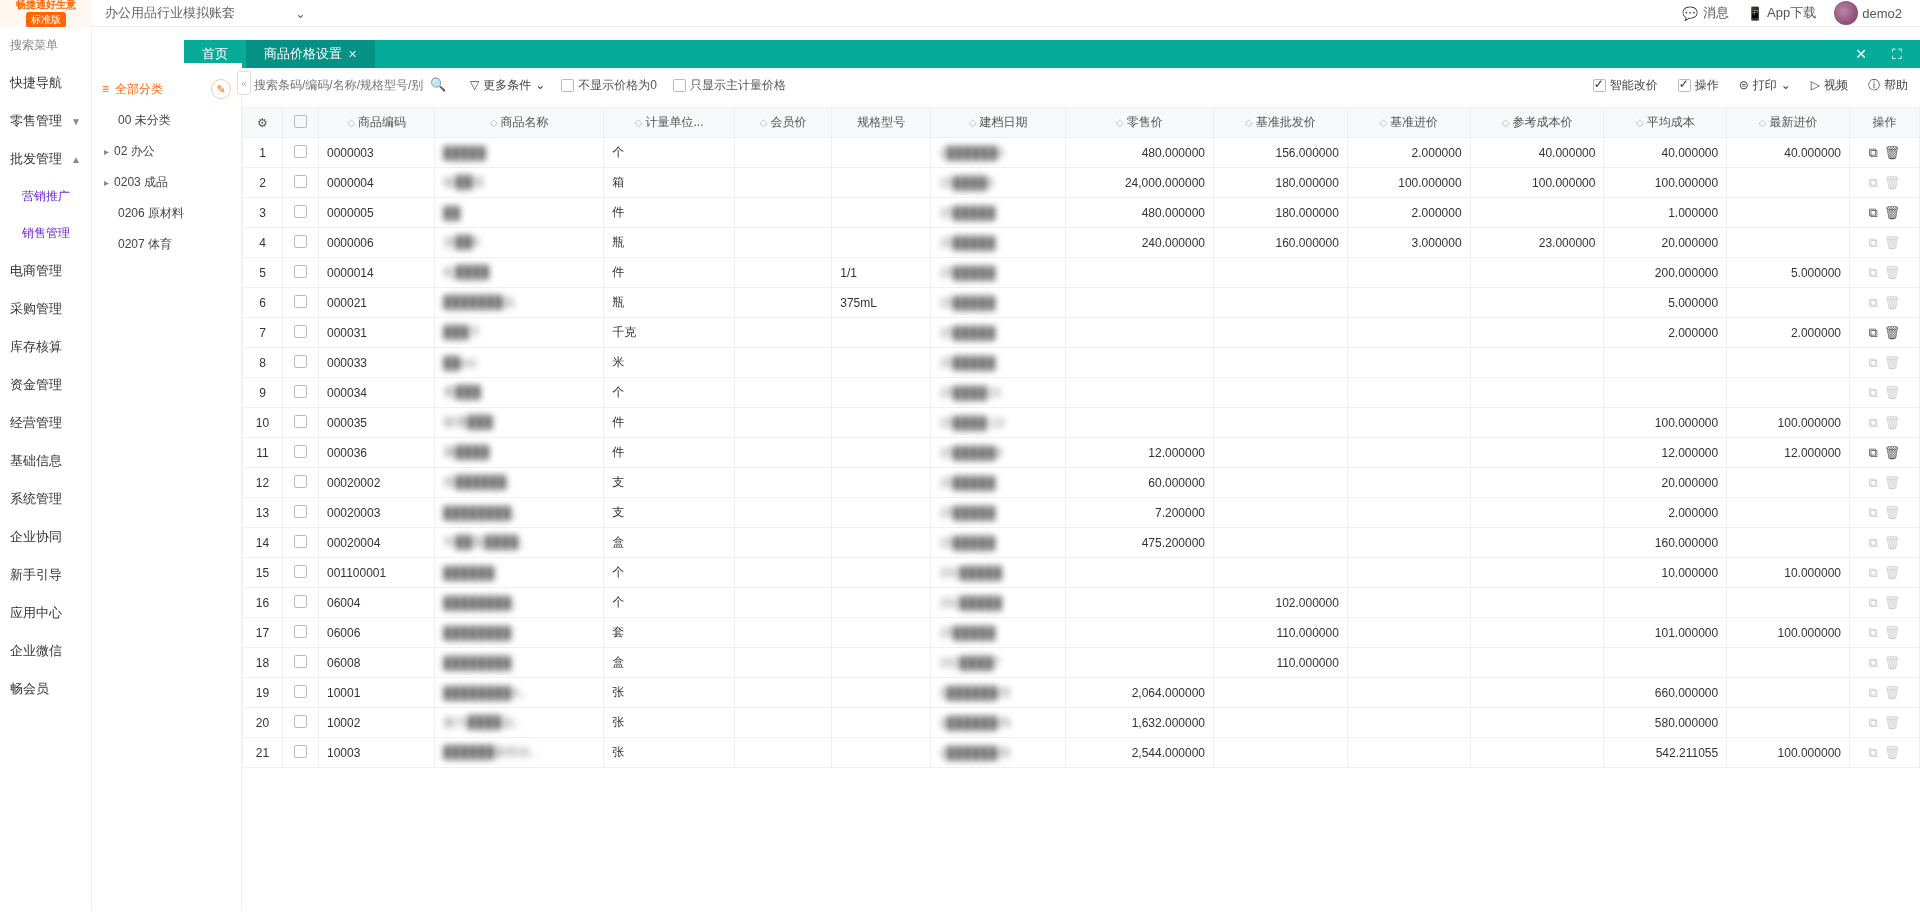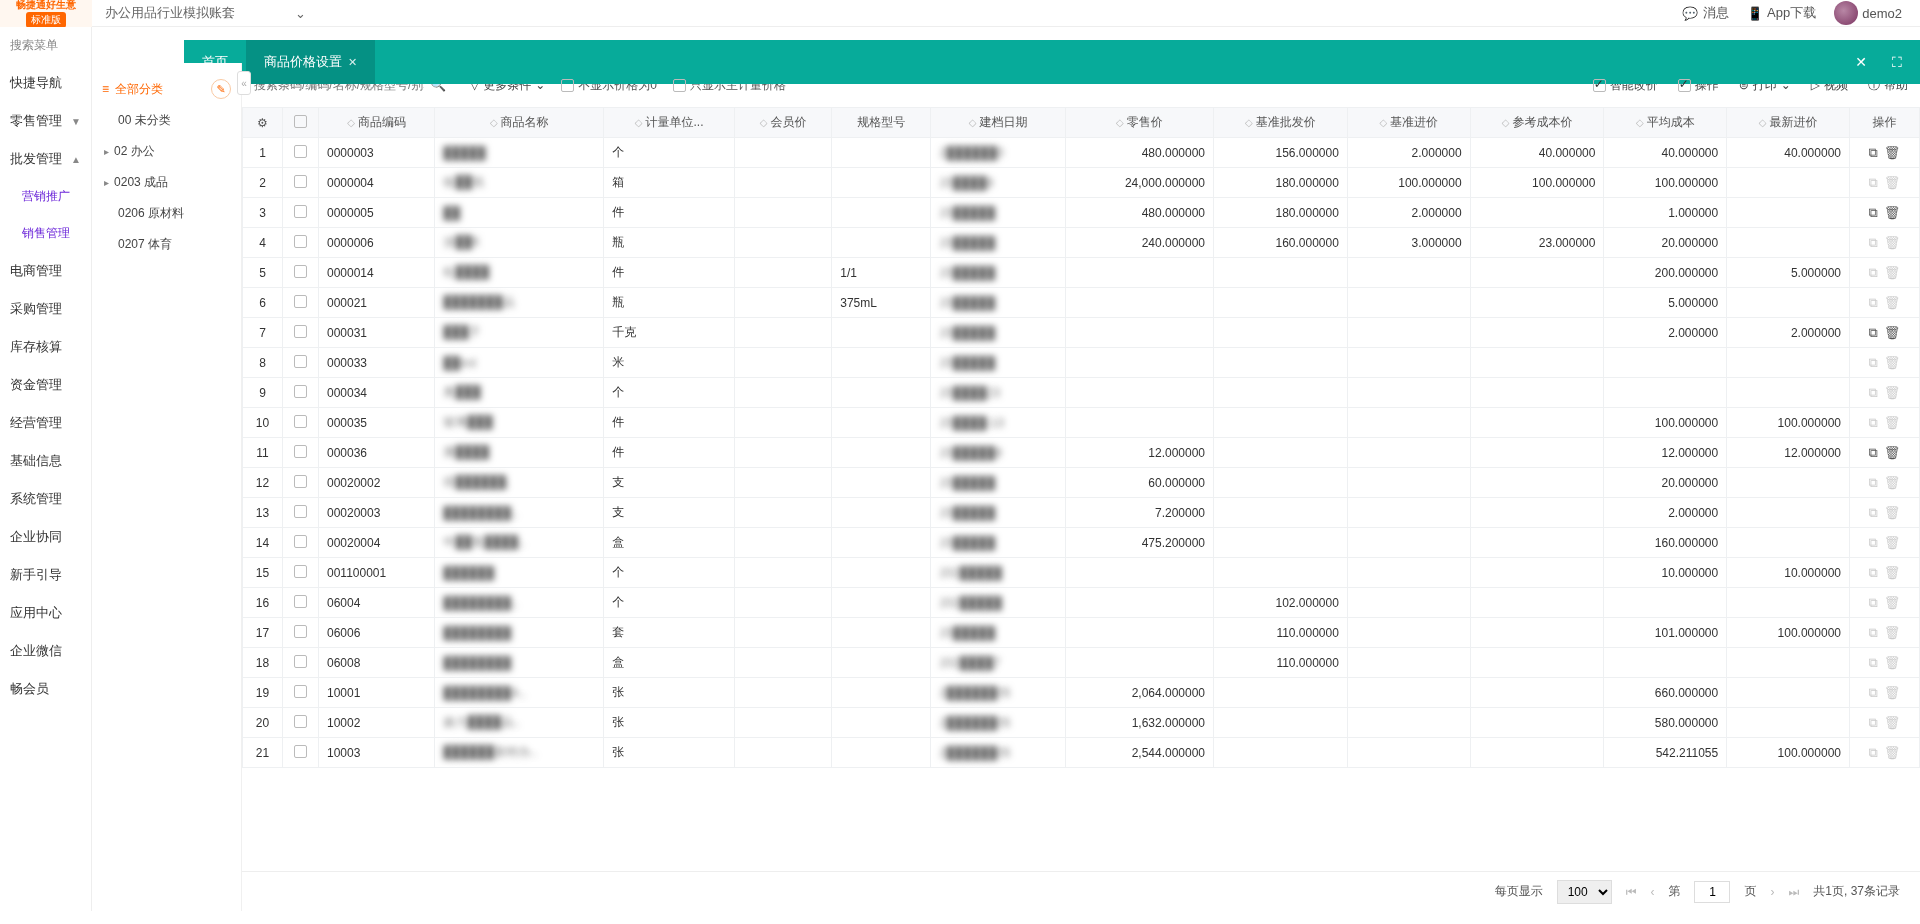--- a/index.html
+++ b/index.html
@@ -9,21 +9,21 @@
 .header { height: 27px; display: flex; align-items: center; border-bottom: 1px solid #eee; }
 .logo { width: 92px; height: 40px; background: #fff7f0; display: flex; flex-direction: column; align-items: center; justify-content: center; font-size: 10px; color: #f60; }
 .logo .brand { font-weight: bold; }
 .logo .label { background: #f60; color: #fff; border-radius: 3px; padding: 1px 5px; font-size: 10px; }
 .workspace-select { margin-left: 13px; color: #666; font-size: 13px; display: flex; align-items: center; gap: 60px; }
 .header-right { margin-left: auto; display: flex; align-items: center; gap: 18px; padding-right: 18px; color: #555; font-size: 13px; }
 .header-right .item { display: flex; align-items: center; gap: 4px; cursor: pointer; }
 .avatar { width: 24px; height: 24px; border-radius: 50%; background: radial-gradient(circle at 40% 40%, #b887a5, #7a3360); }
 
 
-.tabs-bar { height: 44px; background: #07ab9a; display: flex; align-items: stretch; color: #fff; margin-left: 92px; }
+.tabs-bar { height: 28px; background: #07ab9a; display: flex; align-items: stretch; color: #fff; margin-left: 92px; }
 .tab { padding: 0 18px; display: flex; align-items: center; font-size: 13px; cursor: pointer; }
 .tab.active { background: #059184; }
 .tab .close { margin-left: 6px; font-size: 11px; opacity: .85; }
 .tabs-right { margin-left: auto; display: flex; align-items: center; gap: 10px; padding-right: 10px; }
 .tabs-right .iconbtn { width: 26px; height: 26px; display: flex; align-items: center; justify-content: center; cursor: pointer; font-size: 14px; }
 
 
 .layout { display: flex; height: calc(924px - 40px); }
 .sidebar { width: 92px; background: #fff; border-right: 1px solid #eee; }
 .sidebar .search-menu { padding: 10px 10px; color: #888; font-size: 12px; }
@@ -634,27 +634,15 @@
     <td class="num"></td>
     <td class="num"></td>
     <td class="num">542.211055</td>
     <td class="num">100.000000</td>
     <td class="ctr"><span class="act-ic" style="color:#ccc">⧉</span><span class="act-ic" style="color:#ccc">🗑</span></td>
   </tr>
             </tbody>
         </table>
       </div>
 
-      <div class="pager">
-        <span>每页显示</span>
-        <select><option>100</option></select>
-        <span class="pg-btn">⏮</span>
-        <span class="pg-btn">‹</span>
-        <span>第</span>
-        <input style="width: 36px; text-align: center;" value="1">
-        <span>页</span>
-        <span class="pg-btn">›</span>
-        <span class="pg-btn">⏭</span>
-        <span>共1页, 37条记录</span>
-      </div>
     </div>
   </div>
 </div>
 
 </body></html>

